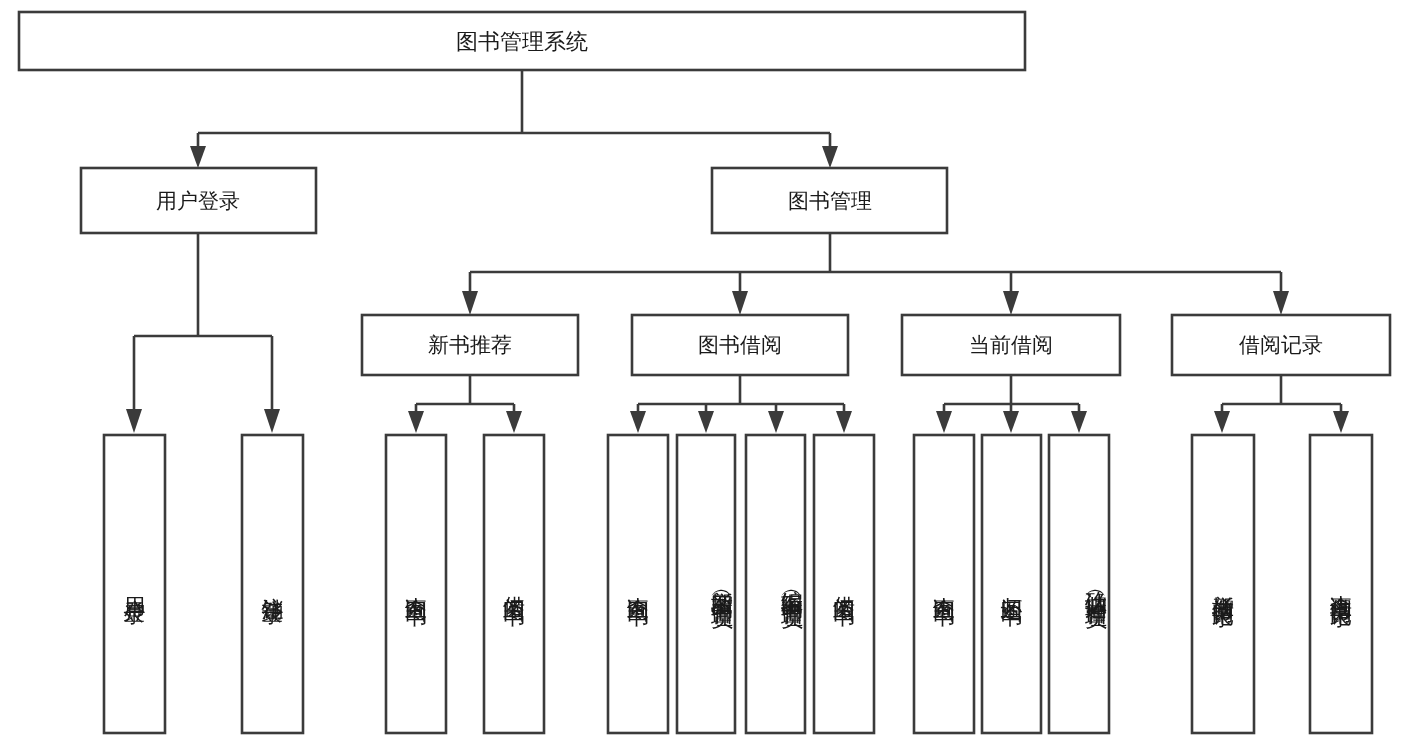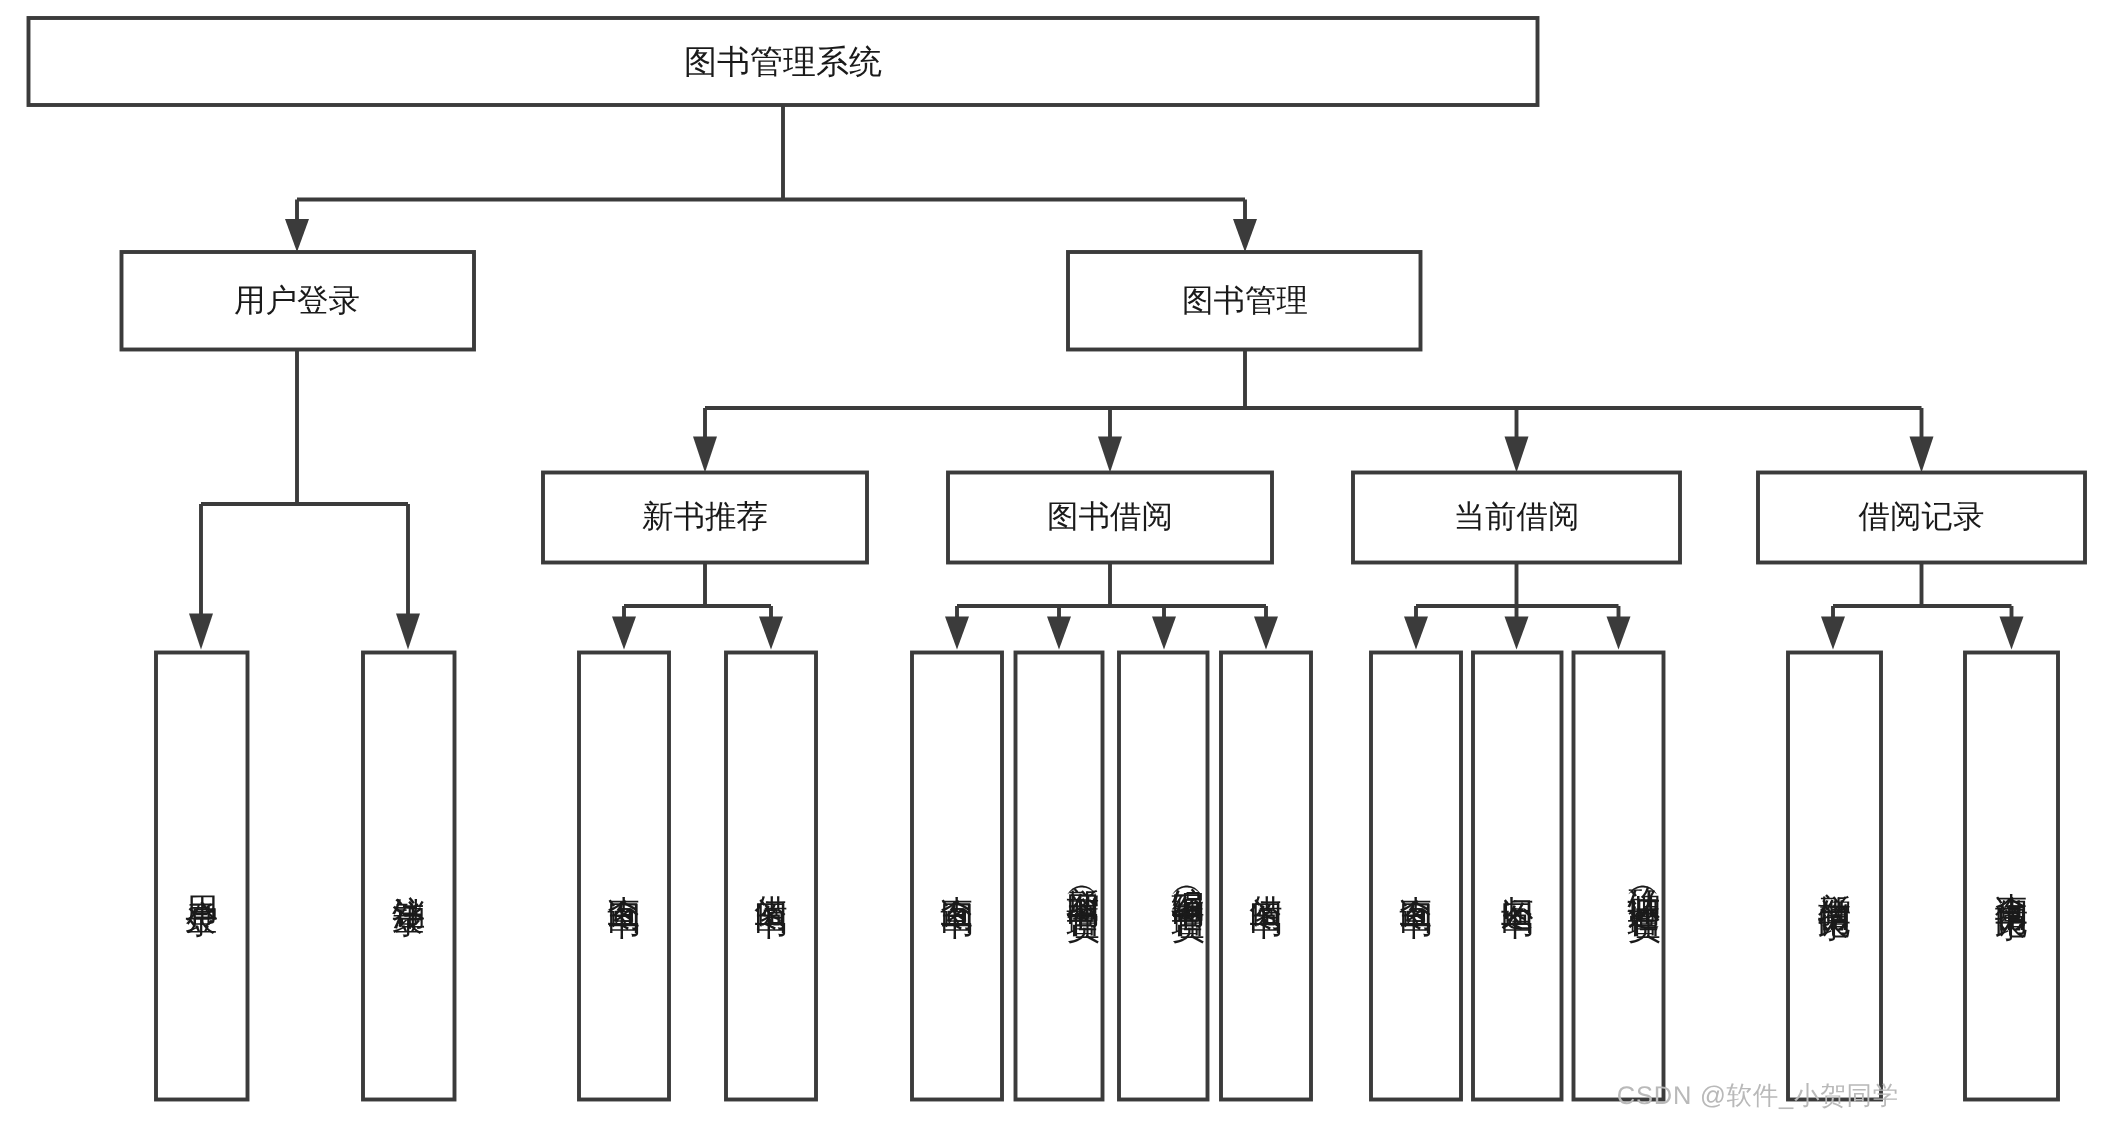--- a/index.html
+++ b/index.html
@@ -219,14 +219,13 @@
   <div class="leaf-text" style="left:746px; top:435px; width:59px; height:298px; align-items:flex-start;">编辑图书（管理员）</div>
   <div class="leaf-text" style="left:814px; top:435px; width:60px; height:298px;">借阅图书</div>
 
   <div class="leaf-text" style="left:914px; top:435px; width:60px; height:298px;">查询图书</div>
   <div class="leaf-text" style="left:982px; top:435px; width:59px; height:298px;">归还图书</div>
   <div class="leaf-text" style="left:1049px; top:435px; width:60px; height:298px; align-items:flex-start;">确认归还（管理员）</div>
 
   <div class="leaf-text" style="left:1192px; top:435px; width:62px; height:298px;">新增借阅记录</div>
   <div class="leaf-text" style="left:1310px; top:435px; width:62px; height:298px;">查询借阅记录</div>
 
-  <div class="watermark">CSDN @软件_小贺同学</div>
 </div>
 
 </body></html>

